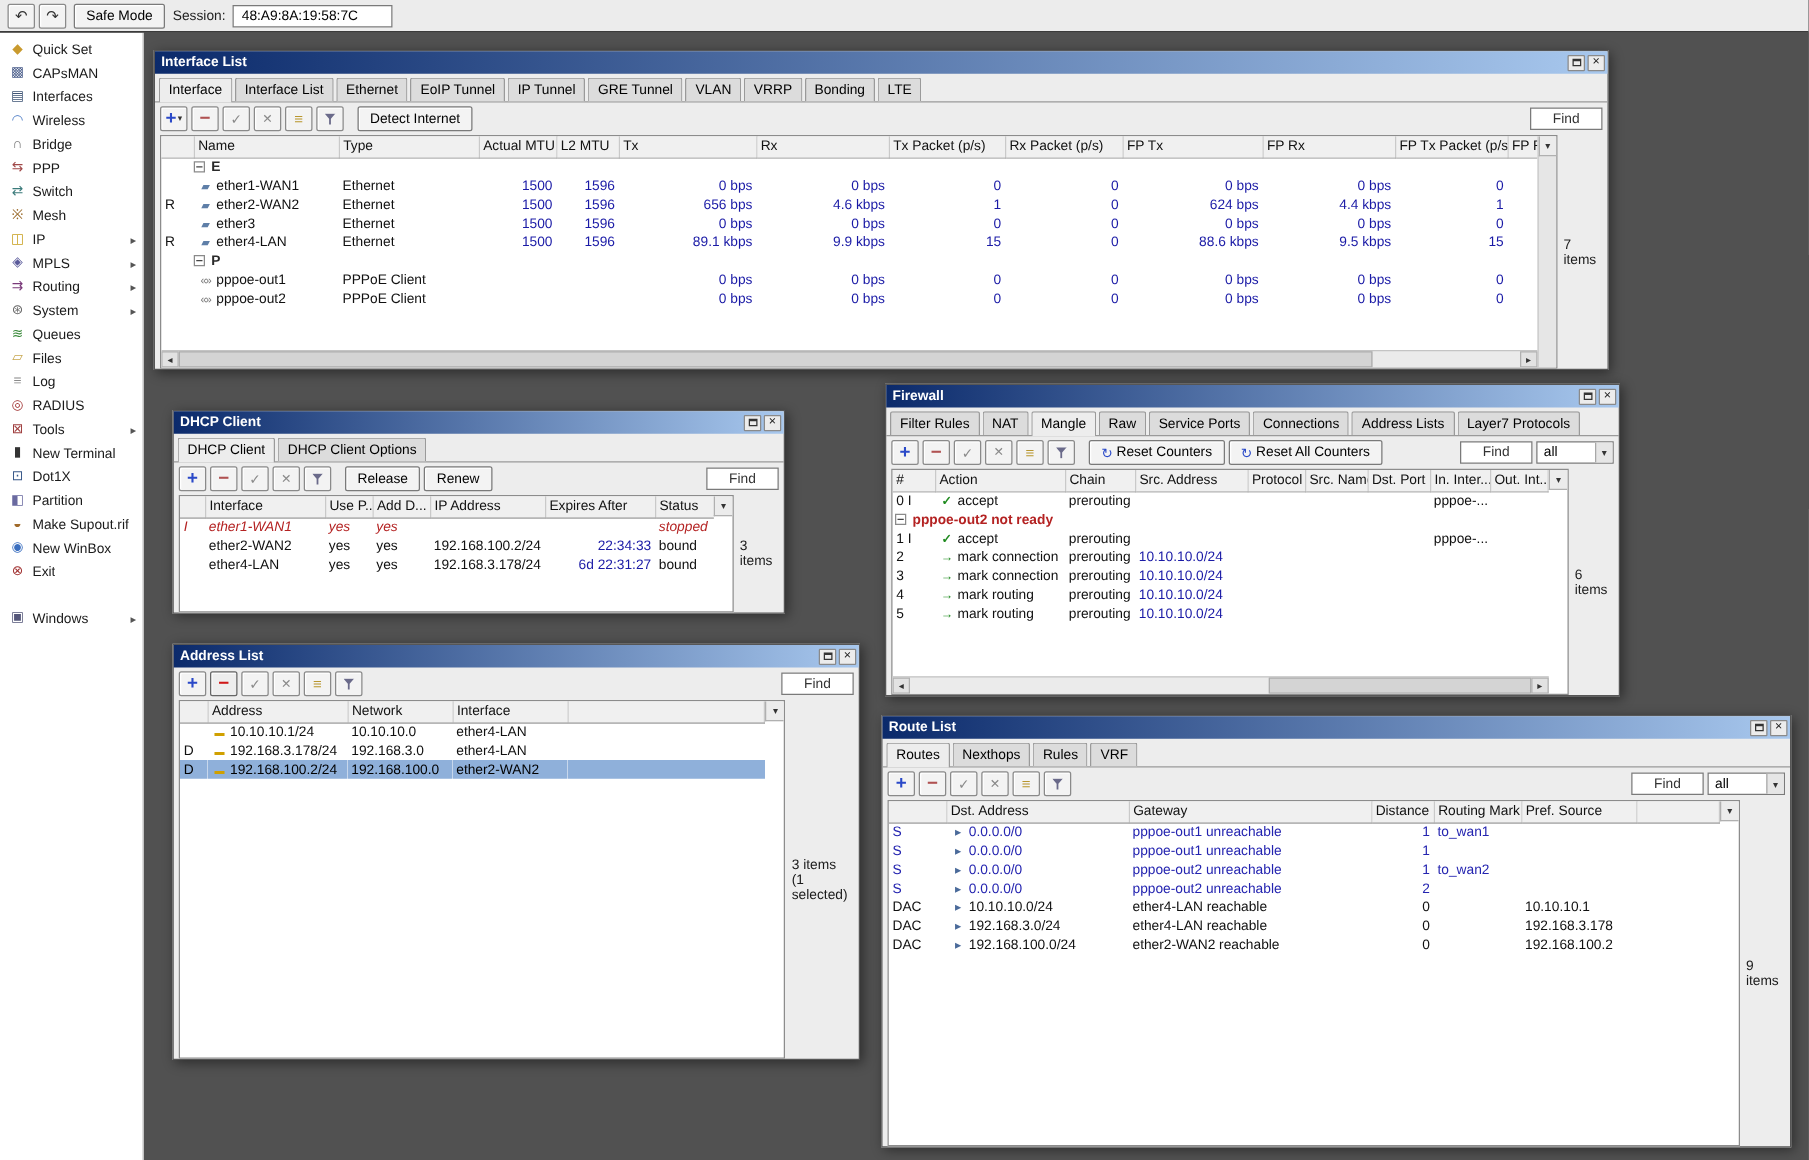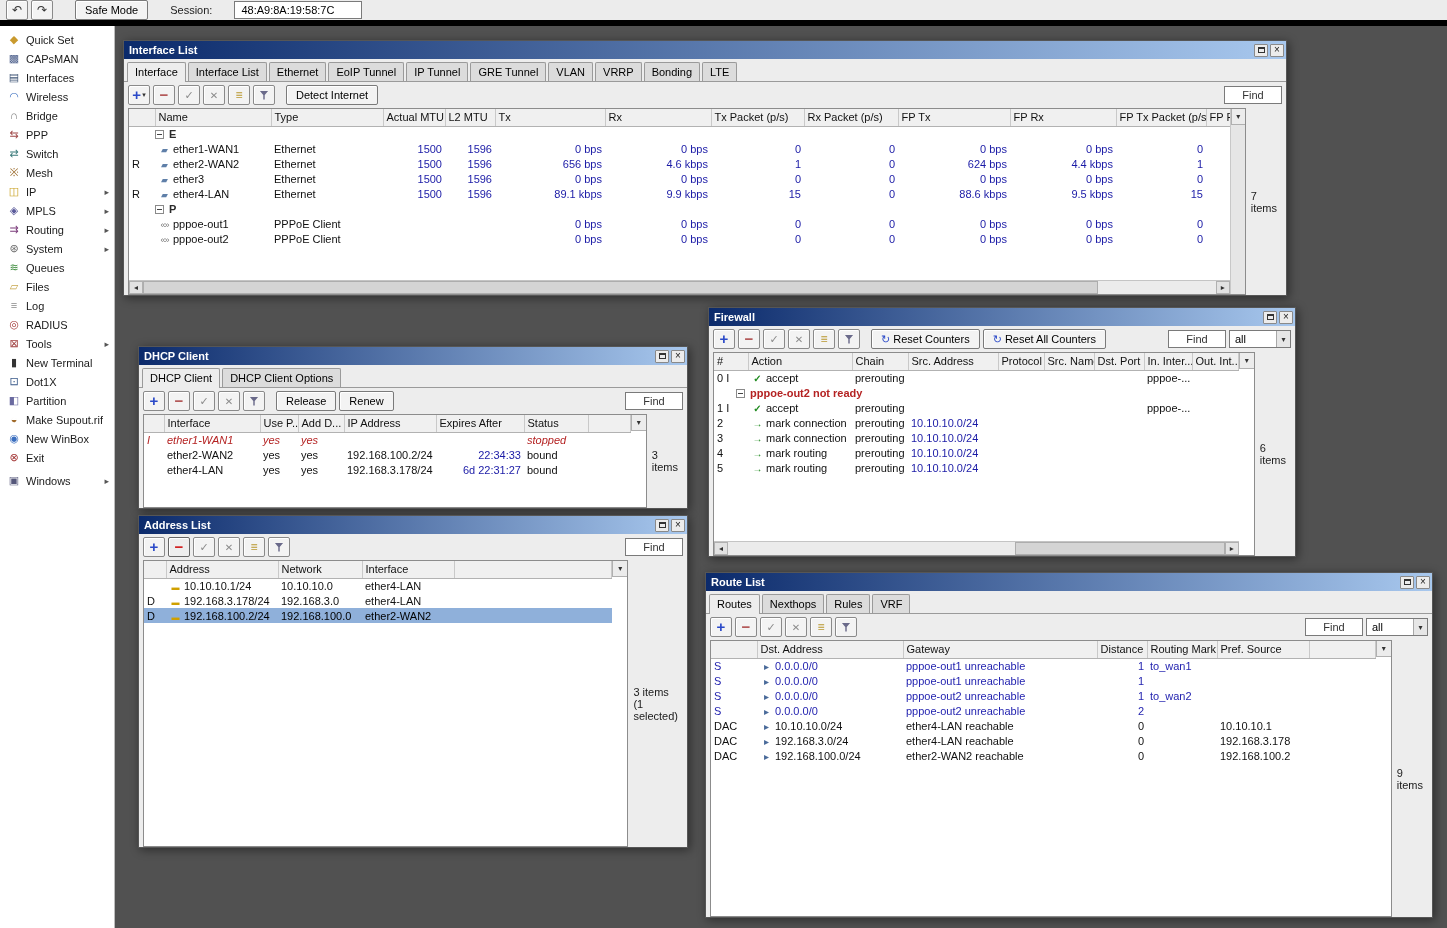--- a/index.html
+++ b/index.html
@@ -4,30 +4,30 @@
 <style>
   :root{
     --desktop:#515151; --titlebar-left:#0b2a6b; --titlebar-right:#a8c8ee;
     --selection:#8fb0da; --invalid-red:#b42222; --inactive-blue:#2424b0; --value-blue:#1a1aa6;
   }
   *{box-sizing:border-box}
   body{margin:0;font-family:"Liberation Sans",sans-serif;font-size:11px;background:#777}
   .stage{position:relative;width:1447px;height:928px;overflow:hidden;background:var(--desktop)}
 
   
-  .topbar{position:absolute;left:0;top:0;right:0;height:26px;background:#ececec;border-bottom:6px solid #000000;
-    display:flex;align-items:center;gap:22px;padding:0 6px;z-index:30}
+  .topbar{position:absolute;left:0;top:0;right:0;height:26px;background:#ececec;border-bottom:1px solid #000000;
+    display:flex;align-items:center;gap:6px;padding:0 6px;z-index:30}
   .tb-label{color:#222}
   .session{border:1px solid #7a7a7a;background:#fff;height:18px;min-width:128px;display:flex;align-items:center;padding:0 6px}
 
   
   .sidebar{position:absolute;left:0;top:26px;width:115px;bottom:0;background:#fff;border-right:1px solid #bdbdbd;
     padding-top:4px;z-index:20;overflow:hidden}
   .sb-item{display:flex;align-items:center;gap:5px;height:19px;padding:0 5px 0 7px;cursor:default;color:#1a1a1a}
-  .sb-item.gap{margin-top:4px}
+  .sb-item.gap{margin-top:18px}
   .sb-icon{width:14px;text-align:center;font-size:11px;line-height:11px}
   .sb-label{white-space:nowrap;overflow:hidden}
   .sb-arrow{margin-left:auto;font-size:9px;color:#555}
   .si-quickset::before{content:"◆";color:#c99a2e}
   .si-capsman::before{content:"▩";color:#4a5d8a}
   .si-interfaces::before{content:"▤";color:#3f5575}
   .si-wireless::before{content:"◠";color:#3a6ebf}
   .si-bridge::before{content:"∩";color:#7a7a7a}
   .si-ppp::before{content:"⇆";color:#a04848}
   .si-switch::before{content:"⇄";color:#3a7a7a}
@@ -448,21 +448,21 @@
           <span class="hs-thumb" style="left:14px;width:calc(88% - 14px)"></span>
           <span class="hs-btn right"></span>
         </div>
       </div>
       <div class="statusbar">
         <span>7 items</span>
       </div>
     </div>
   </div>
 
-  <div class="window" style="left:138px;top:346px;width:550px;height:163px">
+  <div class="window" style="left:138px;top:328px;width:490px;height:163px">
     <div class="titlebar">
       <span>DHCP Client</span>
       <span class="cap-btns">
         <span class="cap-btn">
             <span class="restore-glyph"></span>
           </span>
         <span class="cap-btn cap-close"></span>
       </span>
     </div>
     <div class="tabsrow">
@@ -635,20 +635,30 @@
   <div class="window" style="left:708px;top:307px;width:588px;height:250px">
     <div class="titlebar">
       <span>Firewall</span>
       <span class="cap-btns">
         <span class="cap-btn">
             <span class="restore-glyph"></span>
           </span>
         <span class="cap-btn cap-close"></span>
       </span>
     </div>
+    <div class="tabsrow">
+        <span class="tab">Filter Rules</span>
+        <span class="tab">NAT</span>
+        <span class="tab active">Mangle</span>
+        <span class="tab">Raw</span>
+        <span class="tab">Service Ports</span>
+        <span class="tab">Connections</span>
+        <span class="tab">Address Lists</span>
+        <span class="tab">Layer7 Protocols</span>
+      </div>
     <div class="toolbar">
       <span class="tgroup">
           <button class="tbi tbi-add"></button>
           <button class="tbi tbi-remove"></button>
           <button class="tbi tbi-enable"></button>
           <button class="tbi tbi-disable"></button>
           <button class="tbi tbi-comment"></button>
           <button class="tbi tbi-filter"></button>
         </span>
       <span class="tsep"></span>
@@ -708,21 +718,21 @@
                   <td></td>
                   <td></td>
                   <td></td>
                   <td></td>
                   <td>pppoe-...</td>
                   <td></td>
                   <td></td>
                   <td></td>
                 </tr>
                 <tr class="invalid group-row">
-                  <td colspan="11" style="padding-left: 22px;"><span class="grp-box"></span><span>pppoe-out2 not ready</span></td>
+                  <td colspan="11" style="padding-left: 2px;"><span class="grp-box"></span><span>pppoe-out2 not ready</span></td>
                 </tr>
                 <tr>
                   <td>1 I</td>
                   <td><span class="ri ri-accept"></span>accept</td>
                   <td>prerouting</td>
                   <td></td>
                   <td></td>
                   <td></td>
                   <td></td>
                   <td>pppoe-...</td>

